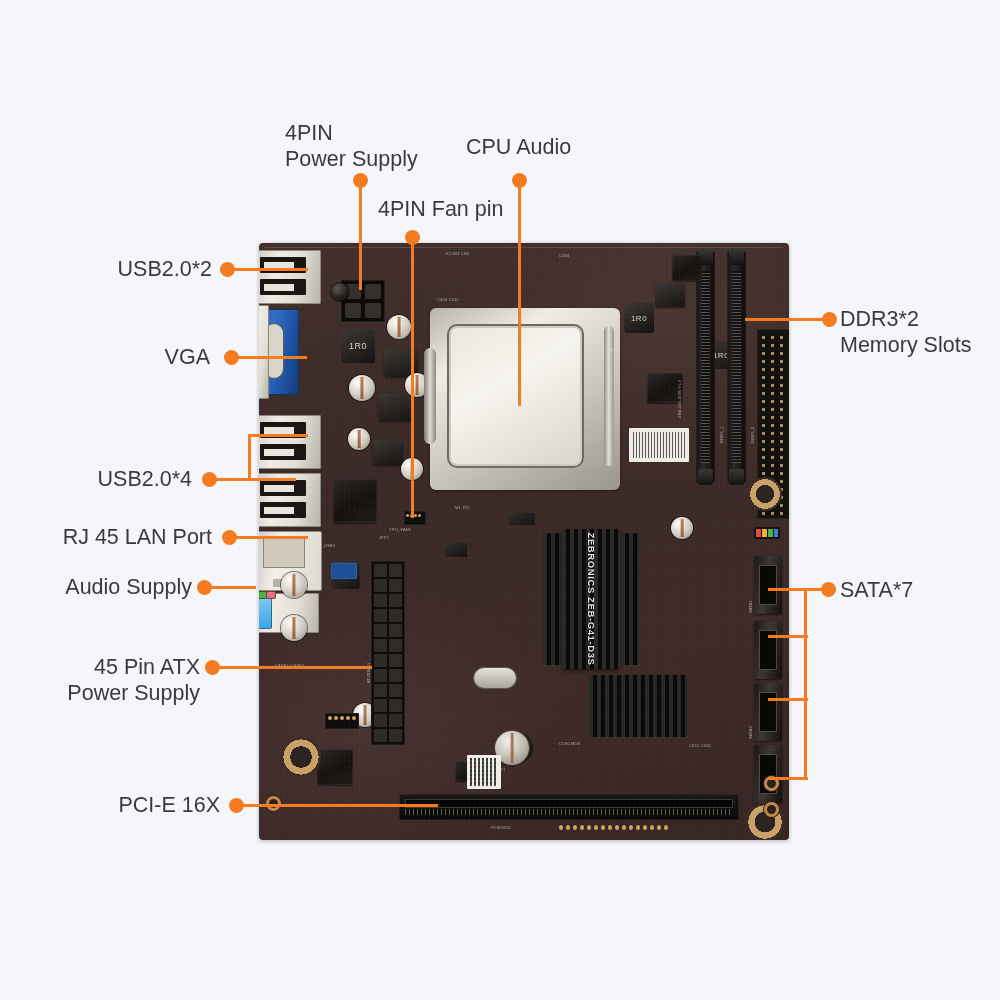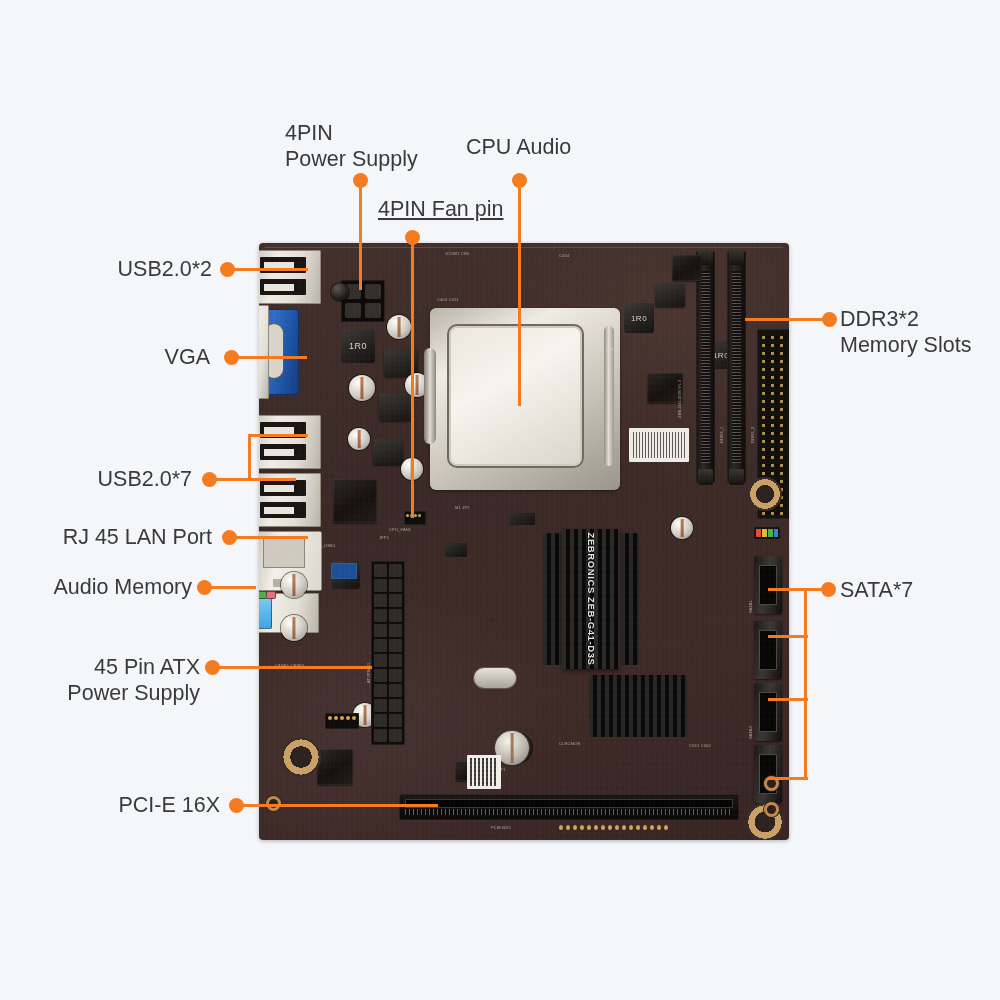--- a/index.html
+++ b/index.html
@@ -393,53 +393,53 @@
     <div class="dot" style="left:353px;top:173px;"></div>
   </div>
 
   <div class="cl">
     <div class="lbl" style="left:466px;top:134px;">CPU Audio</div>
     <div class="line" style="left:518px;top:186px;width:3px;height:220px;"></div>
     <div class="dot" style="left:512px;top:173px;"></div>
   </div>
 
   <div class="cl">
-    <div class="lbl" style="left:378px;top:196px;text-decoration:underline;">4PIN Fan pin</div>
+    <div class="lbl" style="left:378px;top:196px;">4PIN Fan pin</div>
     <div class="line" style="left:411px;top:243px;width:3px;height:275px;"></div>
     <div class="dot" style="left:405px;top:230px;"></div>
   </div>
 
   <div class="cl">
     <div class="lbl r" style="left:0px;top:256px;width:212px;">USB2.0*2</div>
     <div class="line" style="left:228px;top:268px;width:80px;height:3px;"></div>
     <div class="dot" style="left:220px;top:262px;"></div>
   </div>
 
   <div class="cl">
     <div class="lbl r" style="left:0px;top:344px;width:210px;">VGA</div>
     <div class="line" style="left:232px;top:356px;width:75px;height:3px;"></div>
     <div class="dot" style="left:224px;top:350px;"></div>
   </div>
 
   <div class="cl">
-    <div class="lbl r" style="left:0px;top:466px;width:192px;">USB2.0*7</div>
+    <div class="lbl r" style="left:0px;top:466px;width:192px;">USB2.0*4</div>
     <div class="line" style="left:210px;top:478px;width:86px;height:3px;"></div>
     <div class="line" style="left:248px;top:434px;width:3px;height:46px;"></div>
     <div class="line" style="left:248px;top:434px;width:60px;height:3px;"></div>
     <div class="dot" style="left:202px;top:472px;"></div>
   </div>
 
   <div class="cl">
     <div class="lbl r" style="left:0px;top:524px;width:212px;">RJ 45 LAN Port</div>
     <div class="line" style="left:230px;top:536px;width:78px;height:3px;"></div>
     <div class="dot" style="left:222px;top:530px;"></div>
   </div>
 
   <div class="cl">
-    <div class="lbl r" style="left:0px;top:574px;width:192px;">Audio Memory</div>
+    <div class="lbl r" style="left:0px;top:574px;width:192px;">Audio Supply</div>
     <div class="line" style="left:208px;top:586px;width:48px;height:3px;"></div>
     <div class="dot" style="left:197px;top:580px;"></div>
   </div>
 
   <div class="cl">
     <div class="lbl r" style="left:0px;top:654px;width:200px;">45 Pin ATX
 Power Supply</div>
     <div class="line" style="left:216px;top:666px;width:156px;height:3px;"></div>
     <div class="dot" style="left:205px;top:660px;"></div>
   </div>

